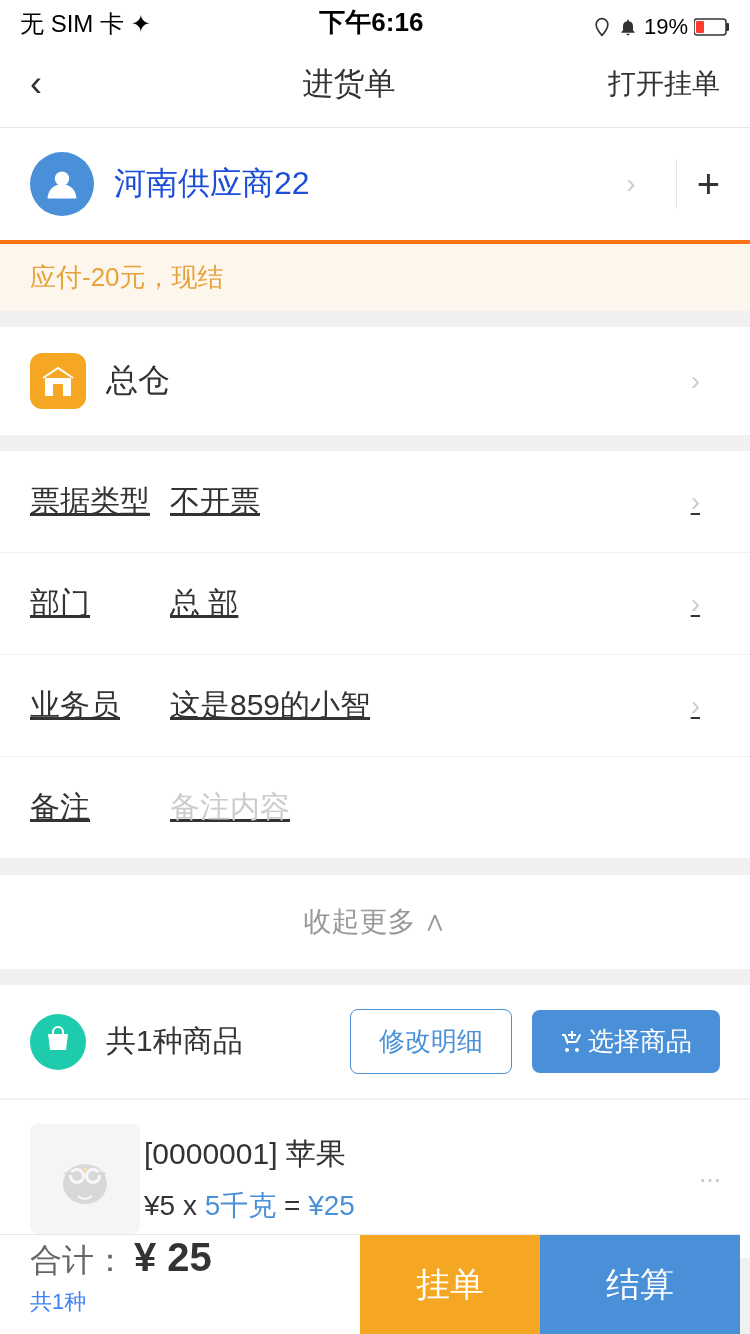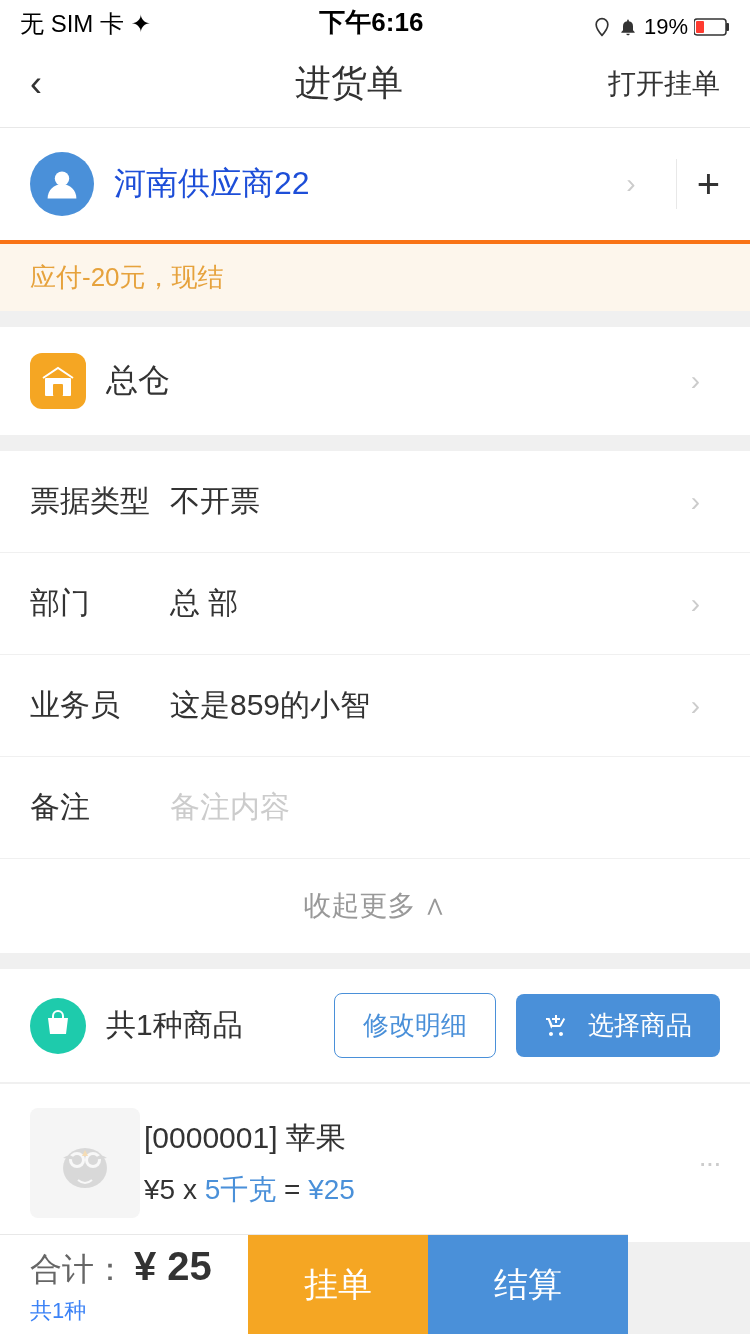--- a/index.html
+++ b/index.html
@@ -38,21 +38,21 @@
       padding: 0 30px;
       border-bottom: 1px solid #e8e8e8;
     }
     .nav-back {
       font-size: 36px;
       color: #333;
       cursor: pointer;
       width: 60px;
     }
     .nav-title {
-      font-size: 36px;
+      font-size: 31px;
       font-weight: 500;
       color: #333;
     }
     .nav-action {
       font-size: 28px;
       color: #333;
       cursor: pointer;
     }
 
     
@@ -137,21 +137,22 @@
     .warehouse-icon svg { width: 34px; height: 34px; fill: #fff; }
     .warehouse-name {
       flex: 1;
       font-size: 32px;
       color: #333;
     }
 
     
     .form-section {
       background: #fff;
-      margin-bottom: 0;
+      margin-bottom: 16px;
+      text-decoration: underline;
     }
     .form-row {
       display: flex;
       align-items: center;
       padding: 30px 30px;
       border-bottom: 1px solid #f0f0f0;
       min-height: 90px;
     }
     .form-row:last-child {
       border-bottom: none;
@@ -220,21 +221,21 @@
     .btn-primary {
       background: #4a90d9;
       color: #fff;
       border: none;
       padding: 14px 28px;
       border-radius: 8px;
       font-size: 26px;
       cursor: pointer;
       display: flex;
       align-items: center;
-      gap: 20px;
+      gap: 4px;
     }
 
     
     .product-item {
       background: #fff;
       display: flex;
       align-items: center;
       padding: 24px 30px;
       gap: 4px;
     }
@@ -269,24 +270,24 @@
       color: #ccc;
       font-size: 28px;
       cursor: pointer;
       letter-spacing: -2px;
     }
 
     
     .footer {
       position: fixed;
       bottom: 0;
-      width: 628px;
+      width: 740px;
       height: 100px;
       display: flex;
-      align-items: center;
+      align-items: flex-start;
       background: #fff;
       border-top: 1px solid #e8e8e8;
       margin-top: 26px;
     }
     .footer-total {
       flex: 1;
       padding: 0 30px;
     }
     .footer-total-main {
       font-size: 32px;

